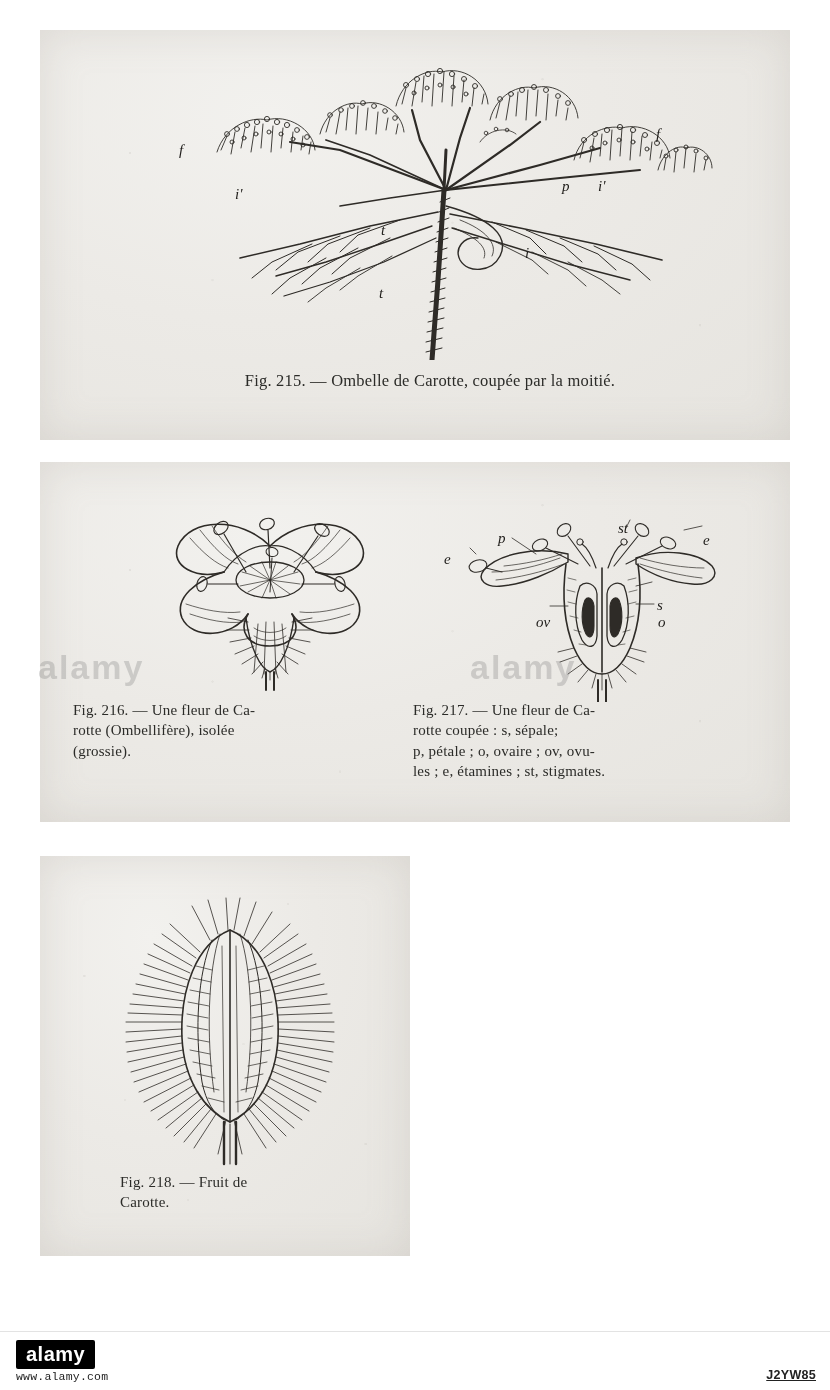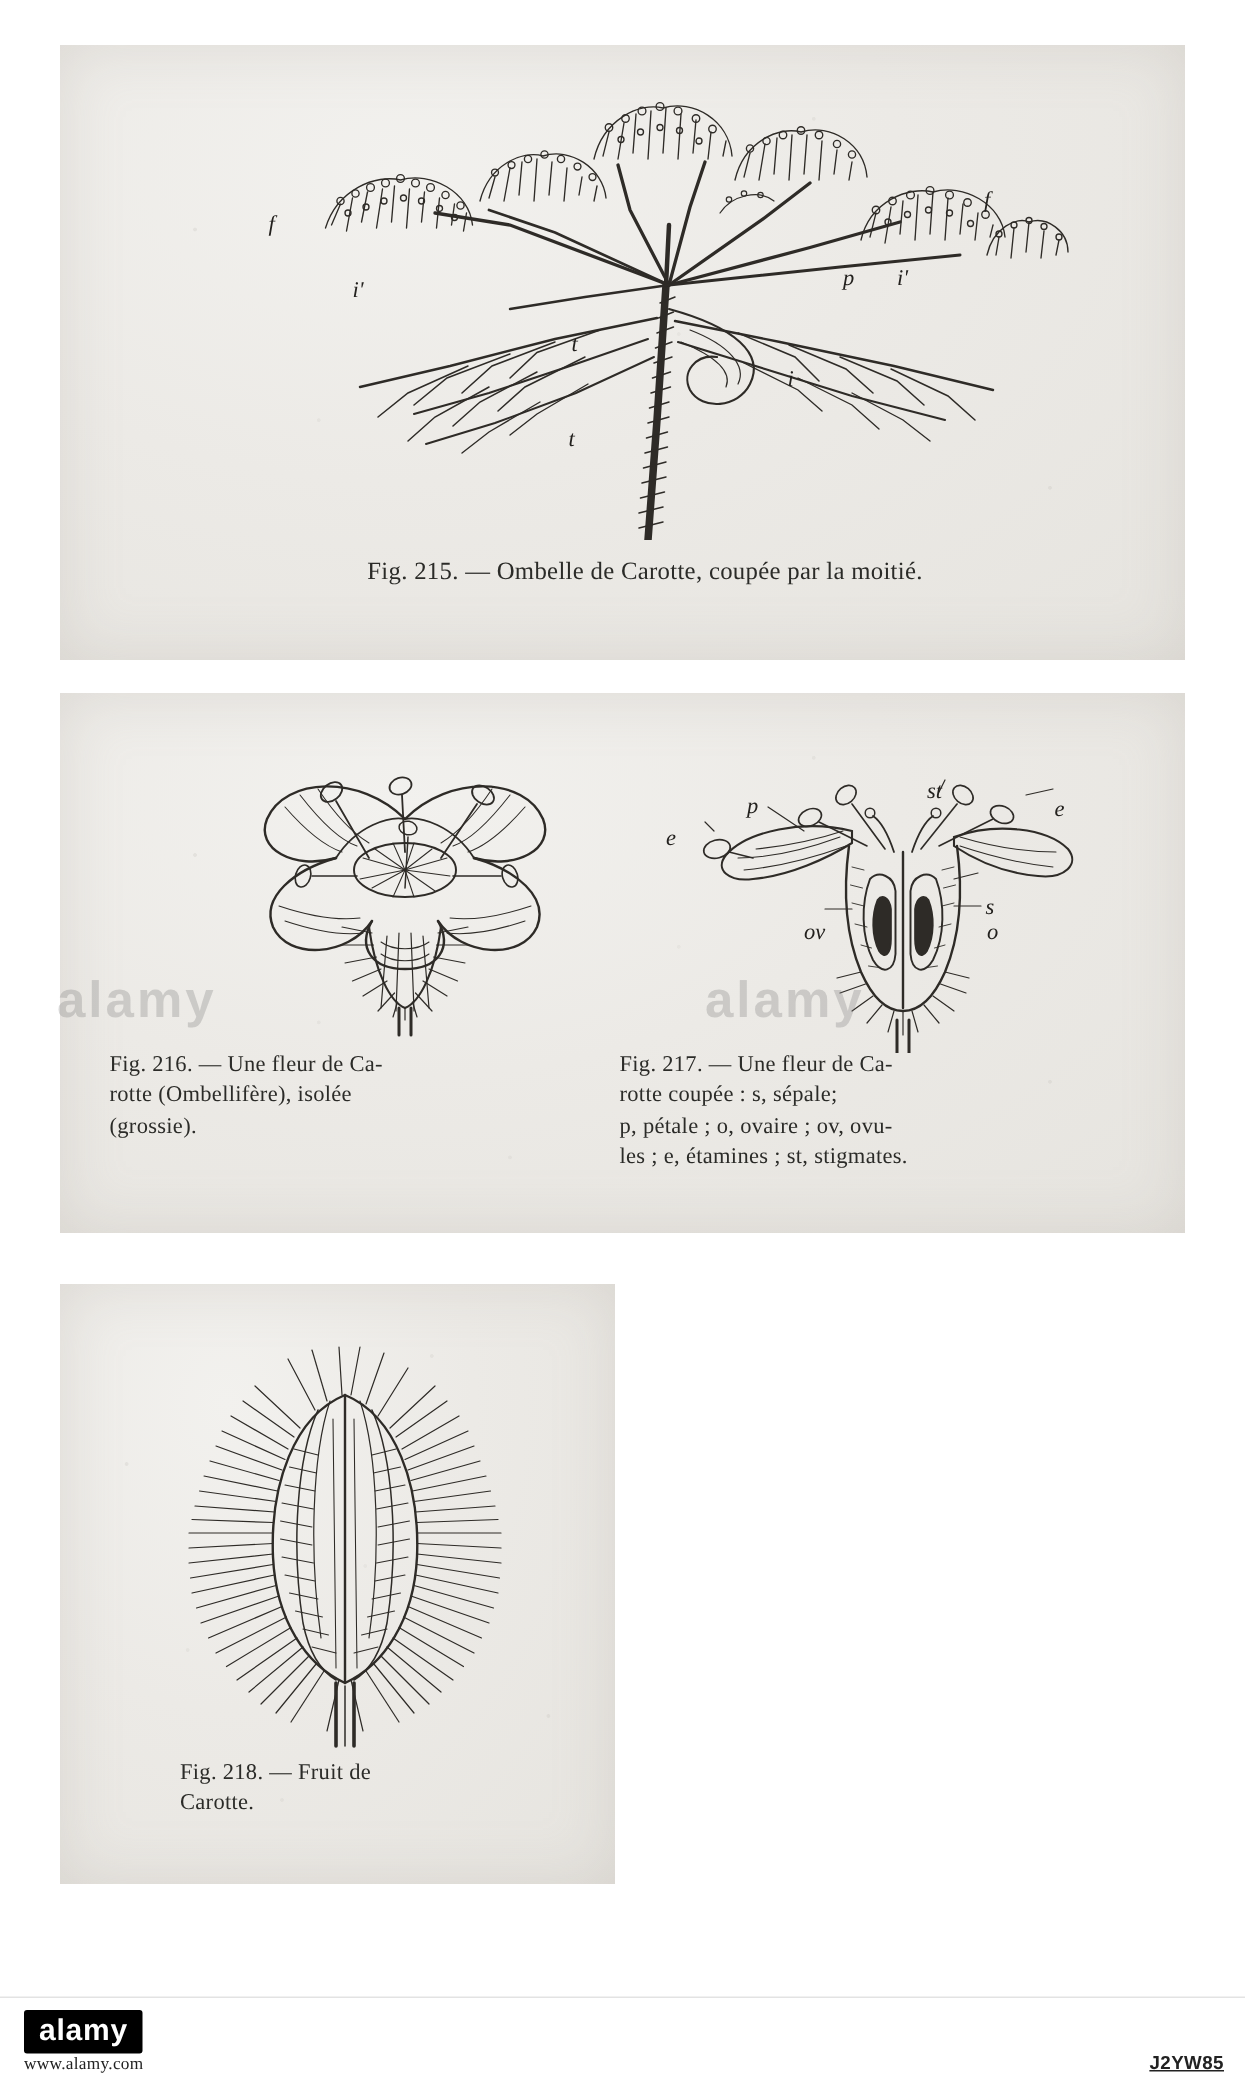--- a/index.html
+++ b/index.html
@@ -114,21 +114,21 @@
     font-weight: 700;
     font-size: 20px;
     letter-spacing: 0.5px;
     padding: 4px 10px 5px 10px;
     border-radius: 2px;
     line-height: 1;
   }
   .alamy-url {
     position: absolute;
     left: 16px; top: 38px;
-    font-family: Liberation Serif, serif;
+    font-family: Liberation Mono, monospace;
     font-size: 11.5px;
     color: #222;
     letter-spacing: 0.2px;
   }
   .alamy-ref {
     position: absolute;
     right: 14px; top: 36px;
     font-family: "Liberation Sans", sans-serif;
     font-size: 12.5px;
     color: #222;

